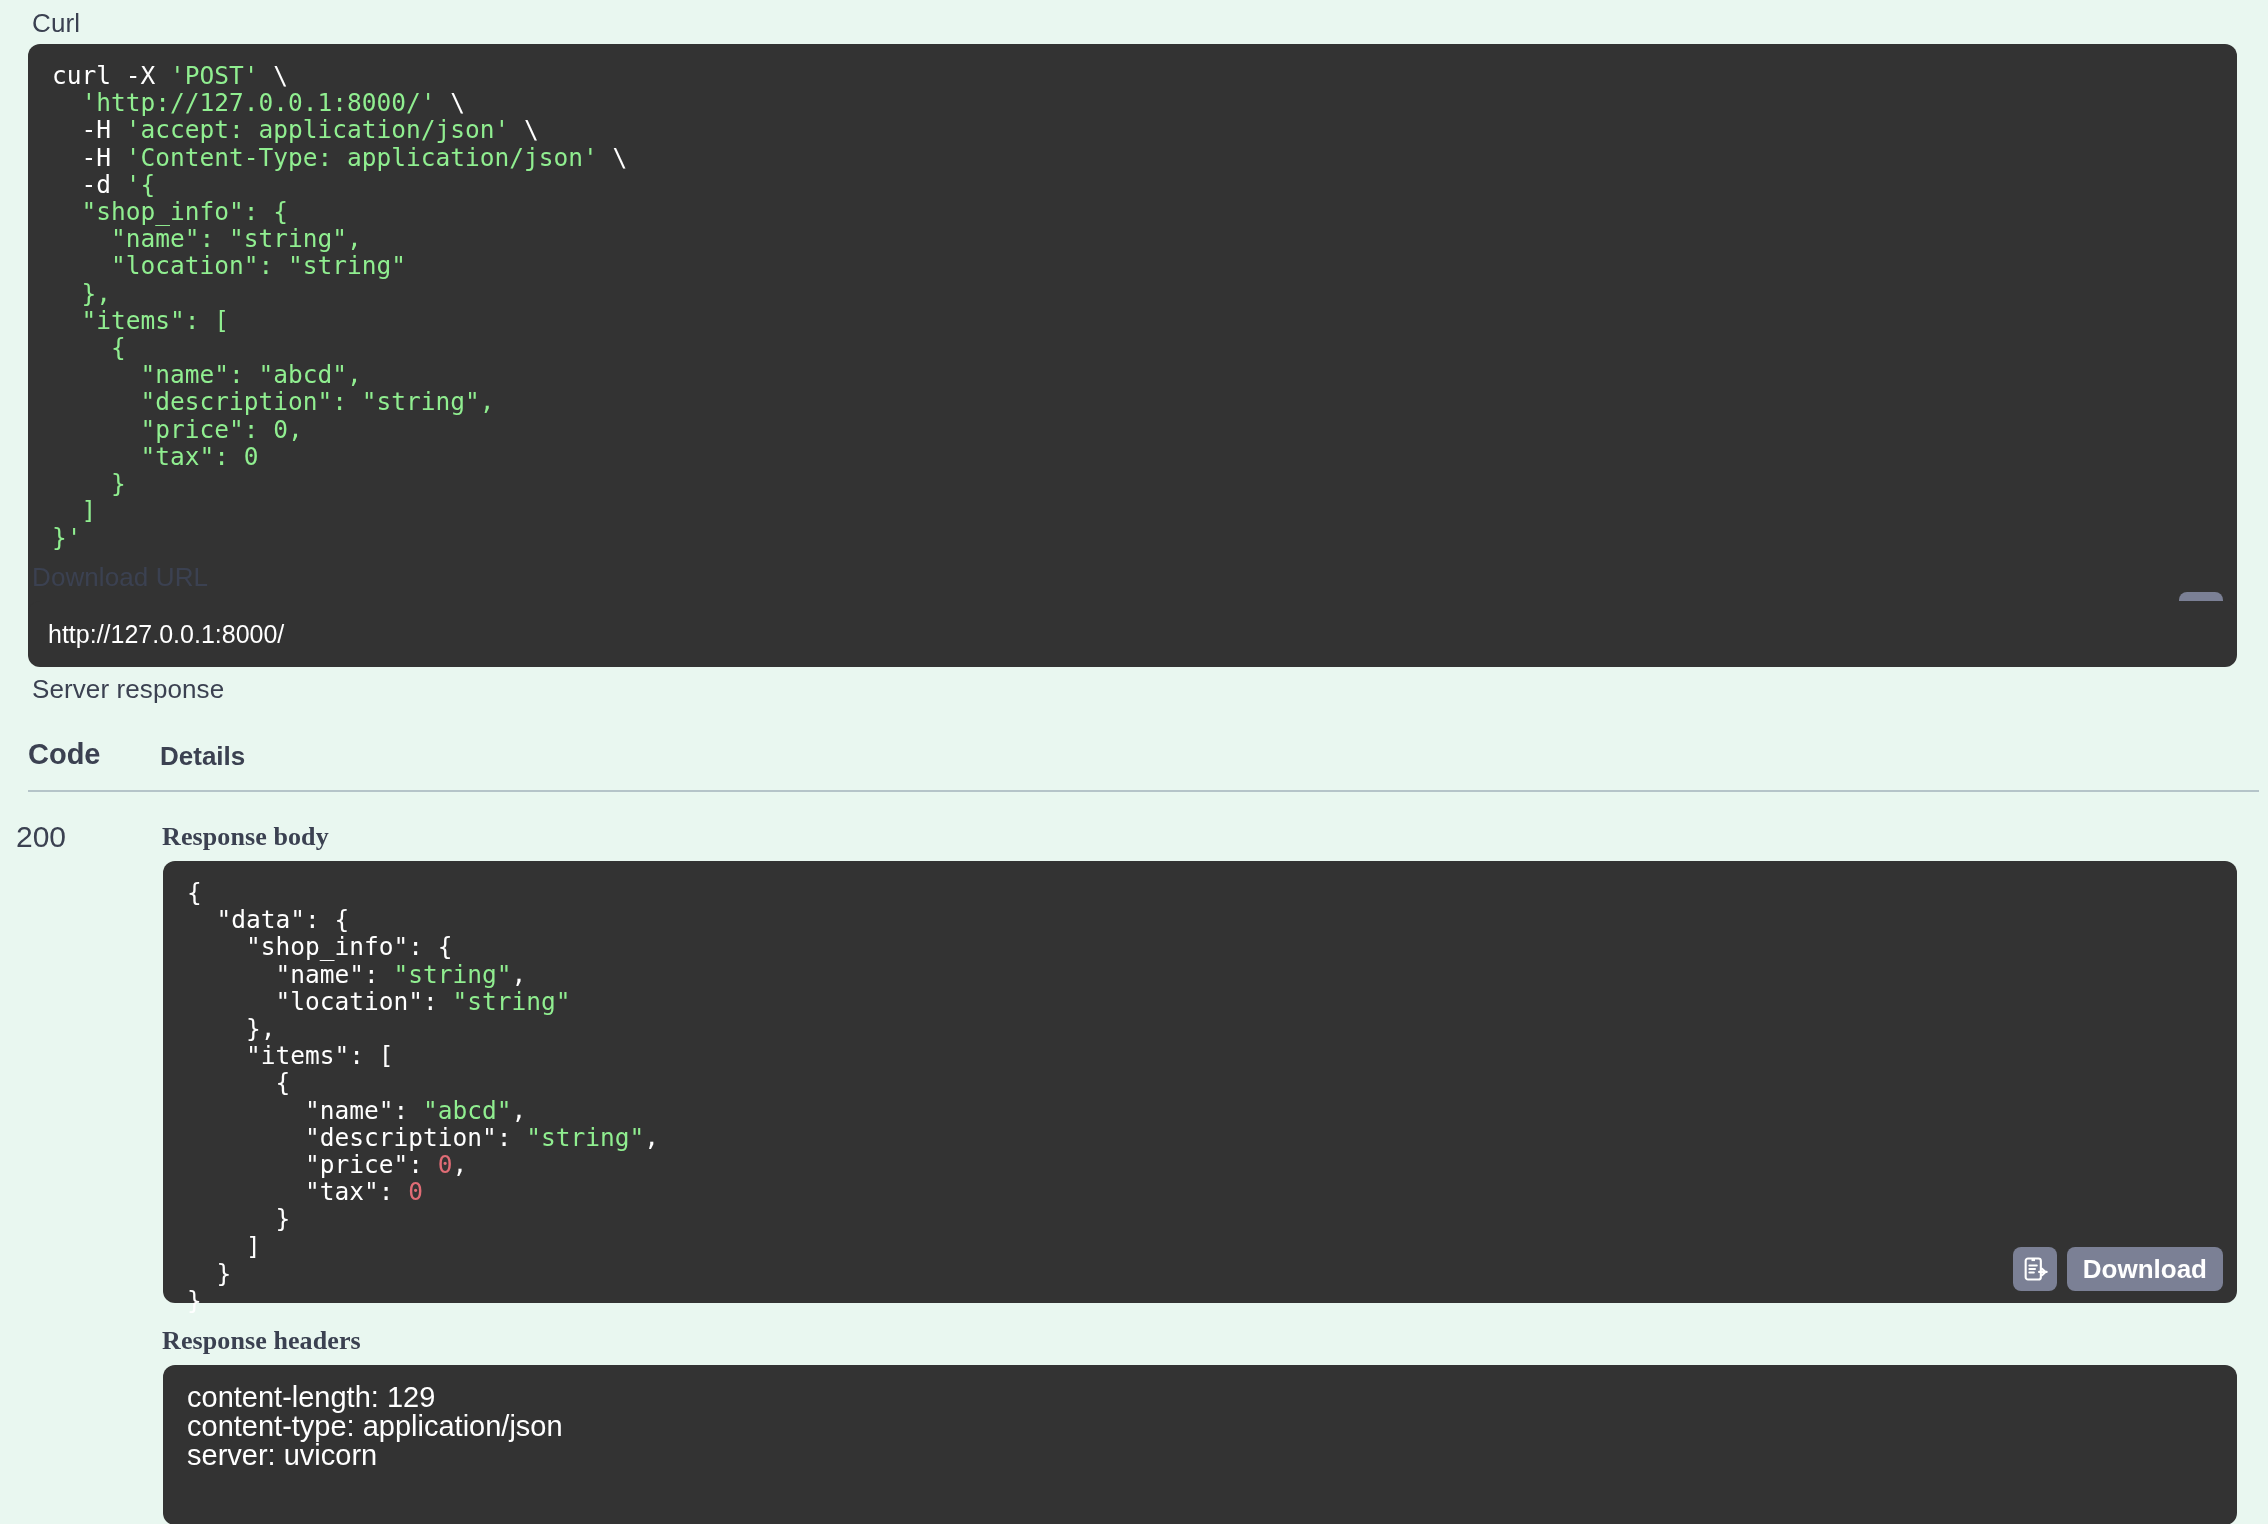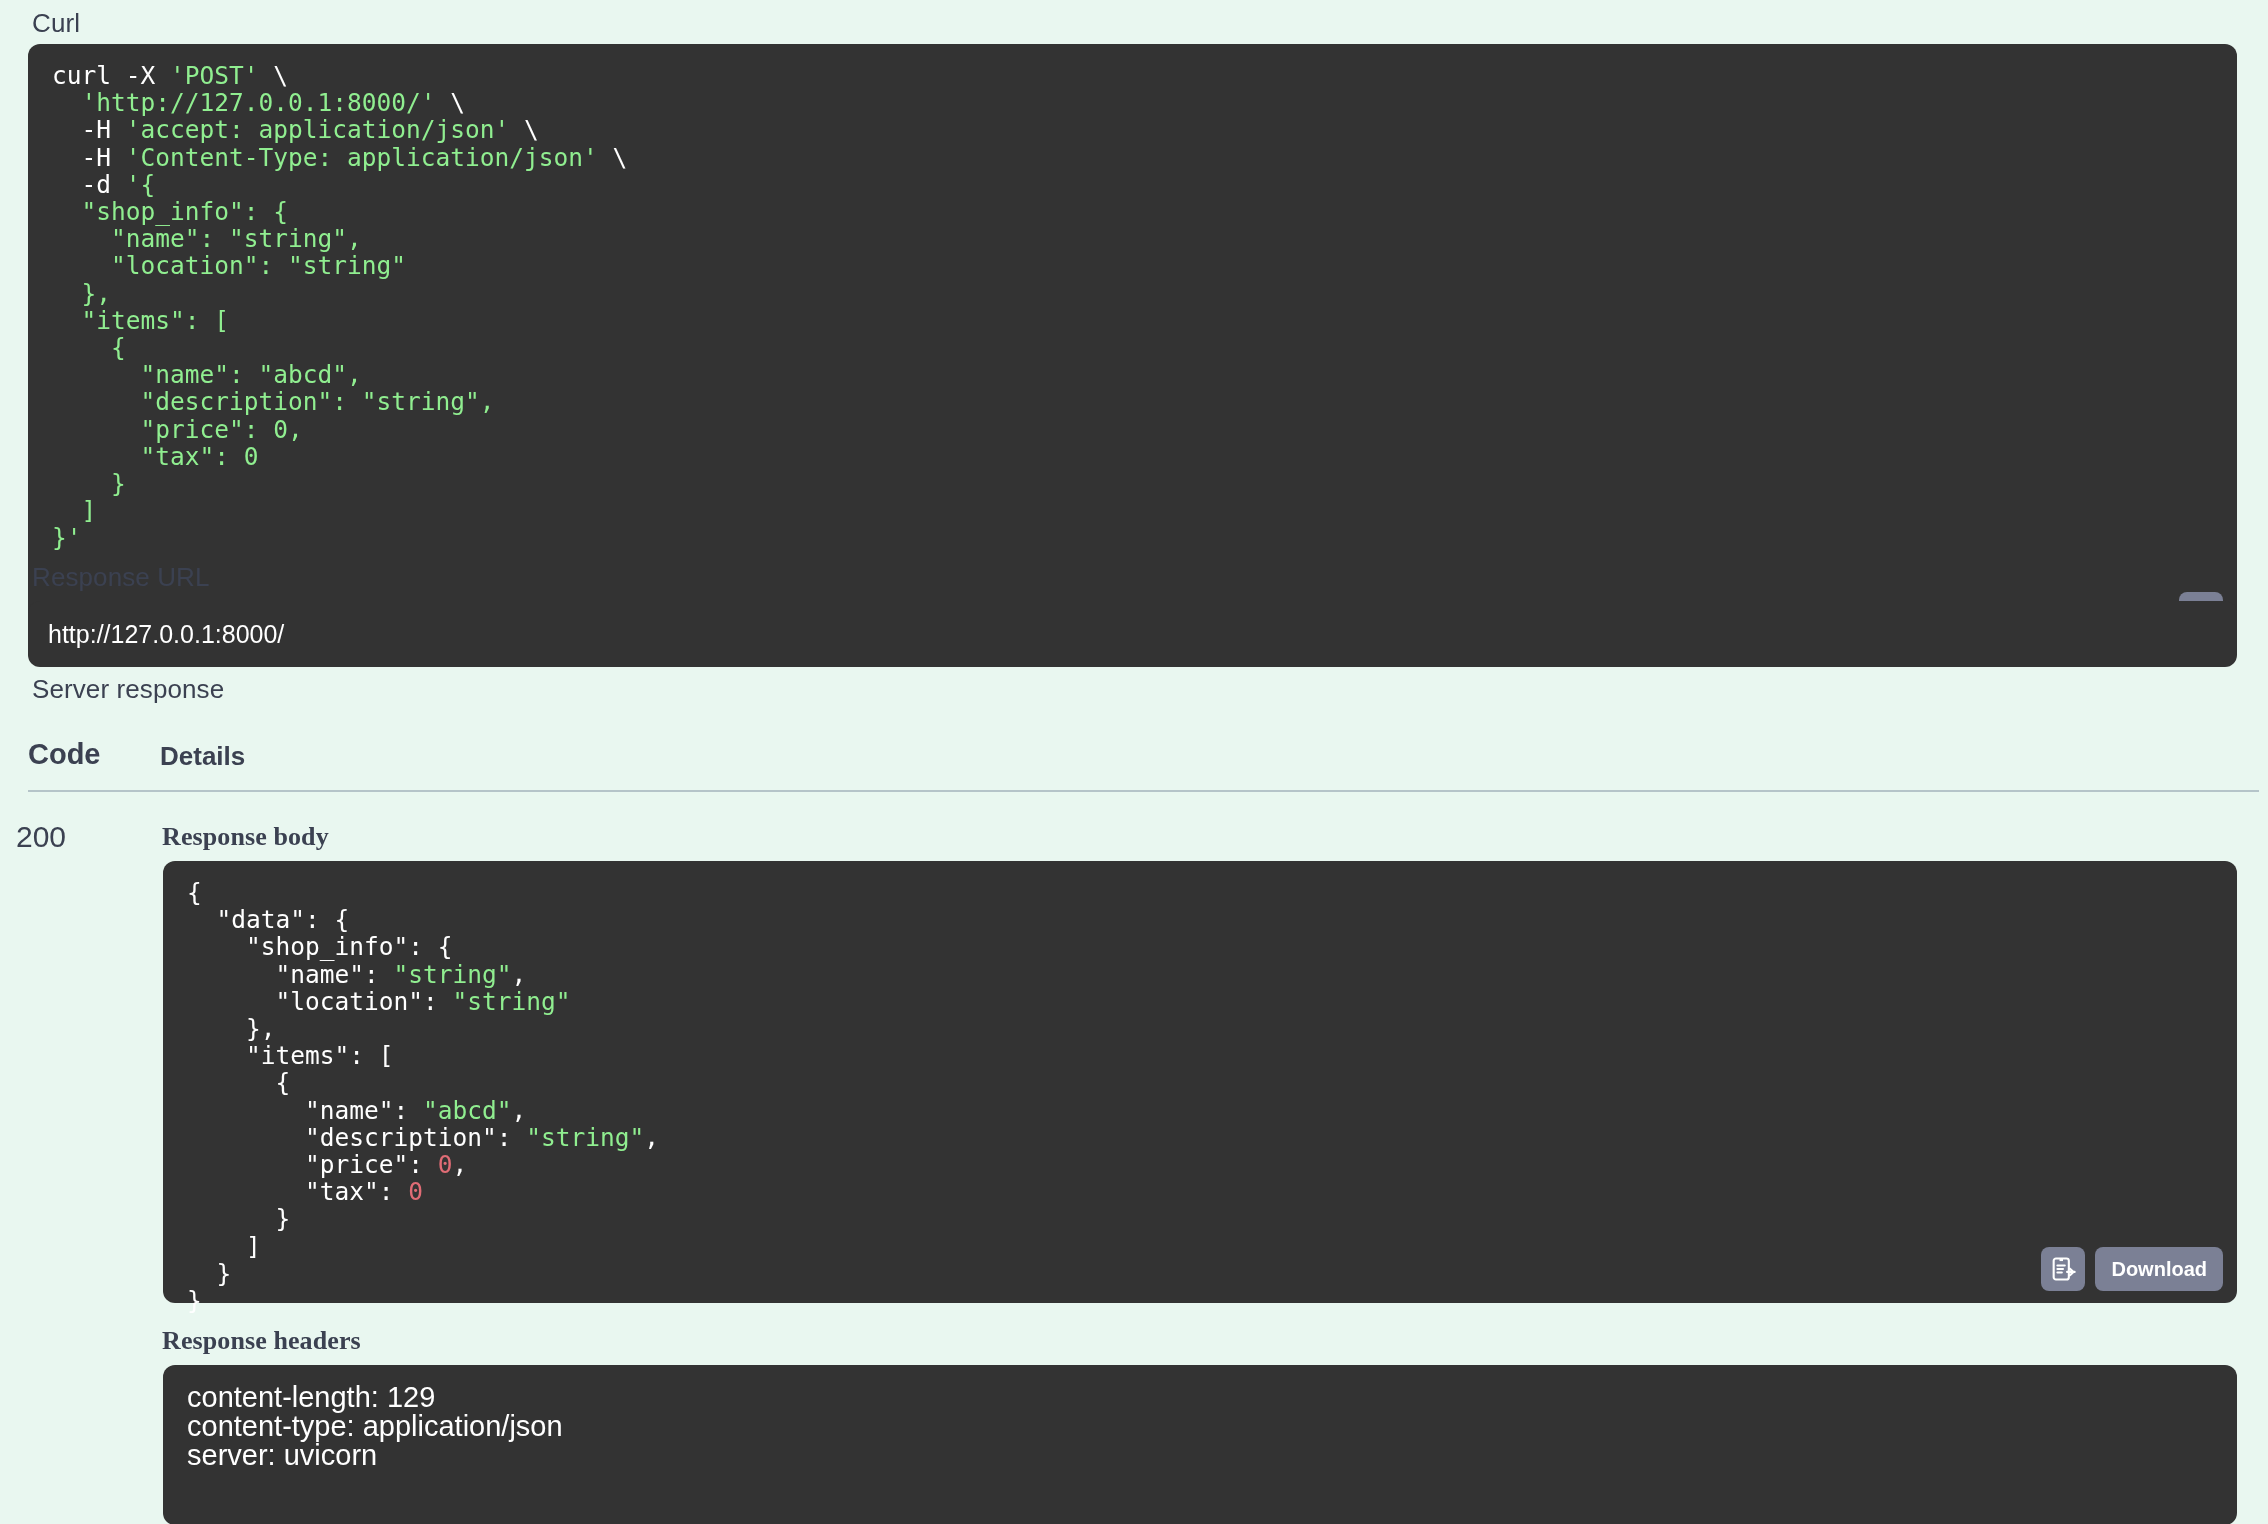--- a/index.html
+++ b/index.html
@@ -118,21 +118,21 @@
     display: flex; align-items: center; gap: 10px;
   }
   #download-button {
     background: #7b8095;
     border: none;
     border-radius: 8px;
     height: 44px;
     padding: 16px 16px;
     color: #ffffff;
     font-family: "Liberation Sans", sans-serif;
-    font-size: 20px;
+    font-size: 26px;
     font-weight: 700;
     cursor: pointer;
     display: flex; align-items: center;
   }
 
   
   #response-headers-label { position: absolute; left: 162px; top: 1326px; }
   #response-headers-panel {
     position: absolute;
     left: 163px; top: 1365px;
@@ -180,21 +180,21 @@
           <path d="M9 3h3v2.2H9z" fill="#ffffff" stroke="none"></path>
           <line x1="7.2" y1="9" x2="13.5" y2="9"></line>
           <line x1="7.2" y1="12" x2="12" y2="12"></line>
           <line x1="7.2" y1="15" x2="11" y2="15"></line>
           <path d="M22 14.5H15.5M18 11.7l3 2.8-3 2.8"></path>
         </svg>
       </span>
     </button>
   </div>
 
-  <div class="section-label" id="request-url-label">Response URL</div>
+  <div class="section-label" id="request-url-label">Download URL</div>
 
   <div class="code-panel" id="request-url-panel">
     <span id="request-url-value">http://127.0.0.1:8000/</span>
   </div>
 
   <div class="section-label" id="server-response-label">Server response</div>
 
   <div id="table-header-code">Code</div>
   <div id="table-header-details">Details</div>
   <div id="table-divider"></div>

